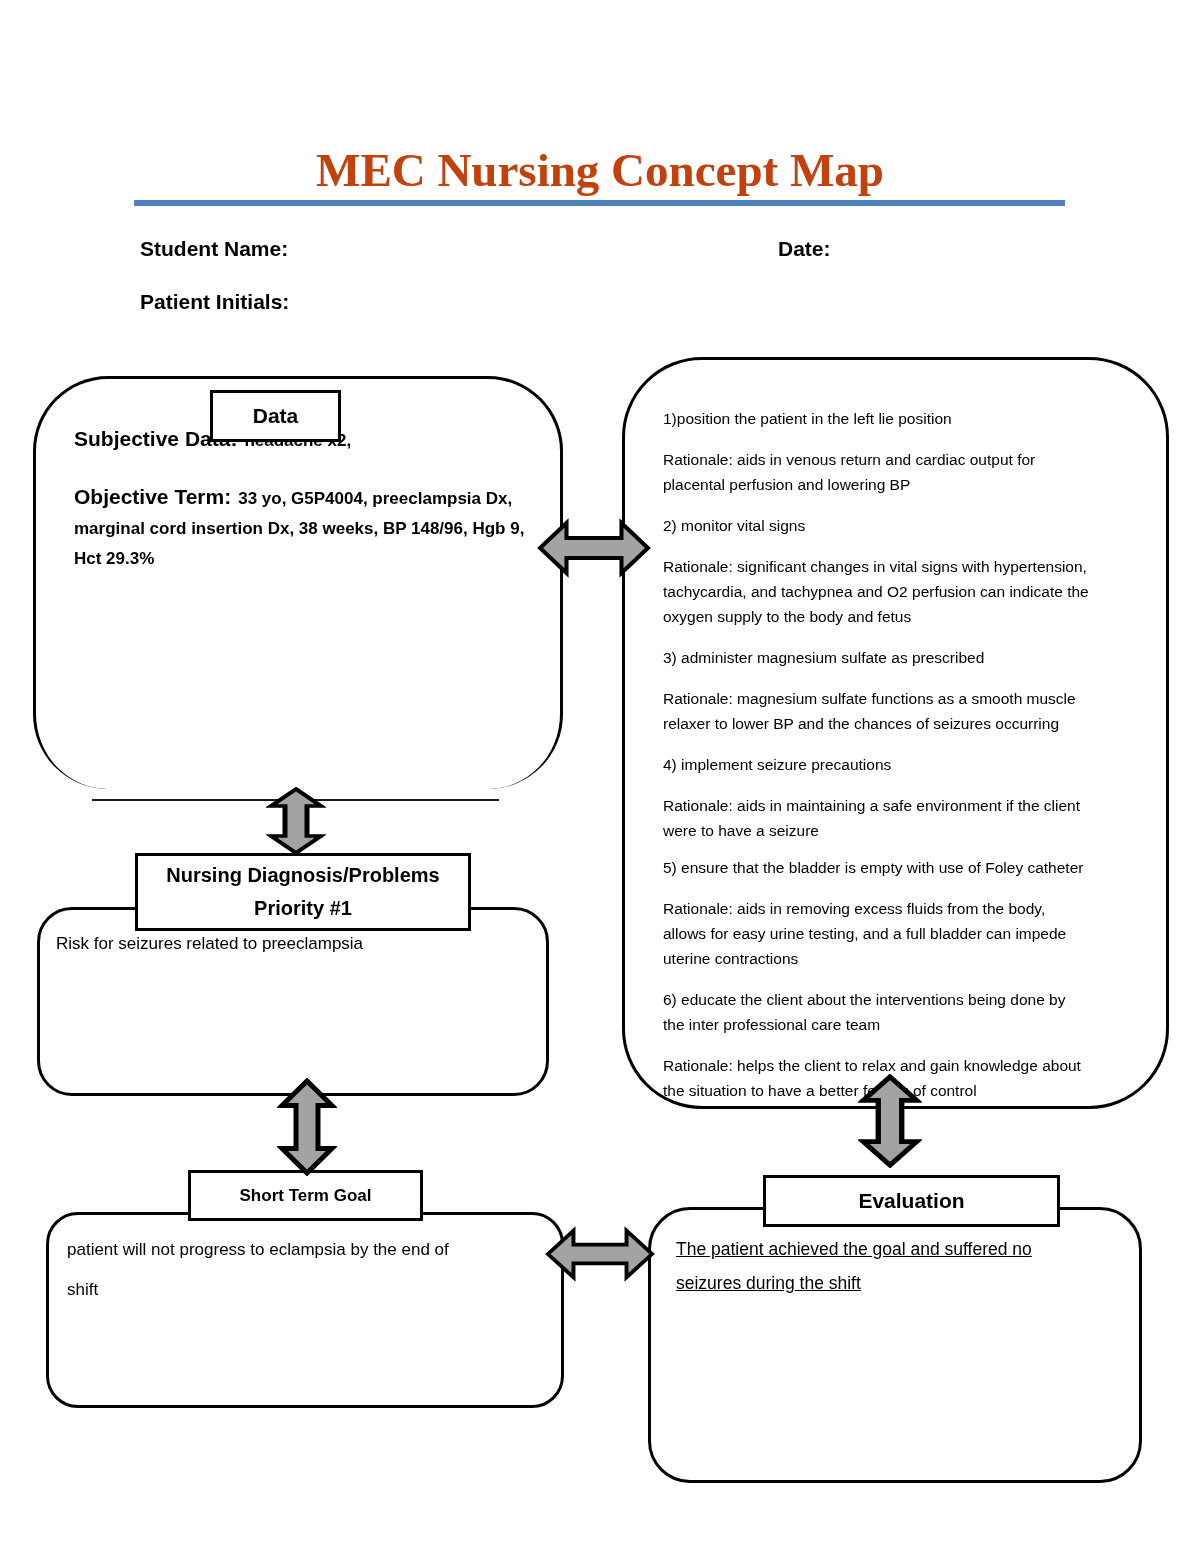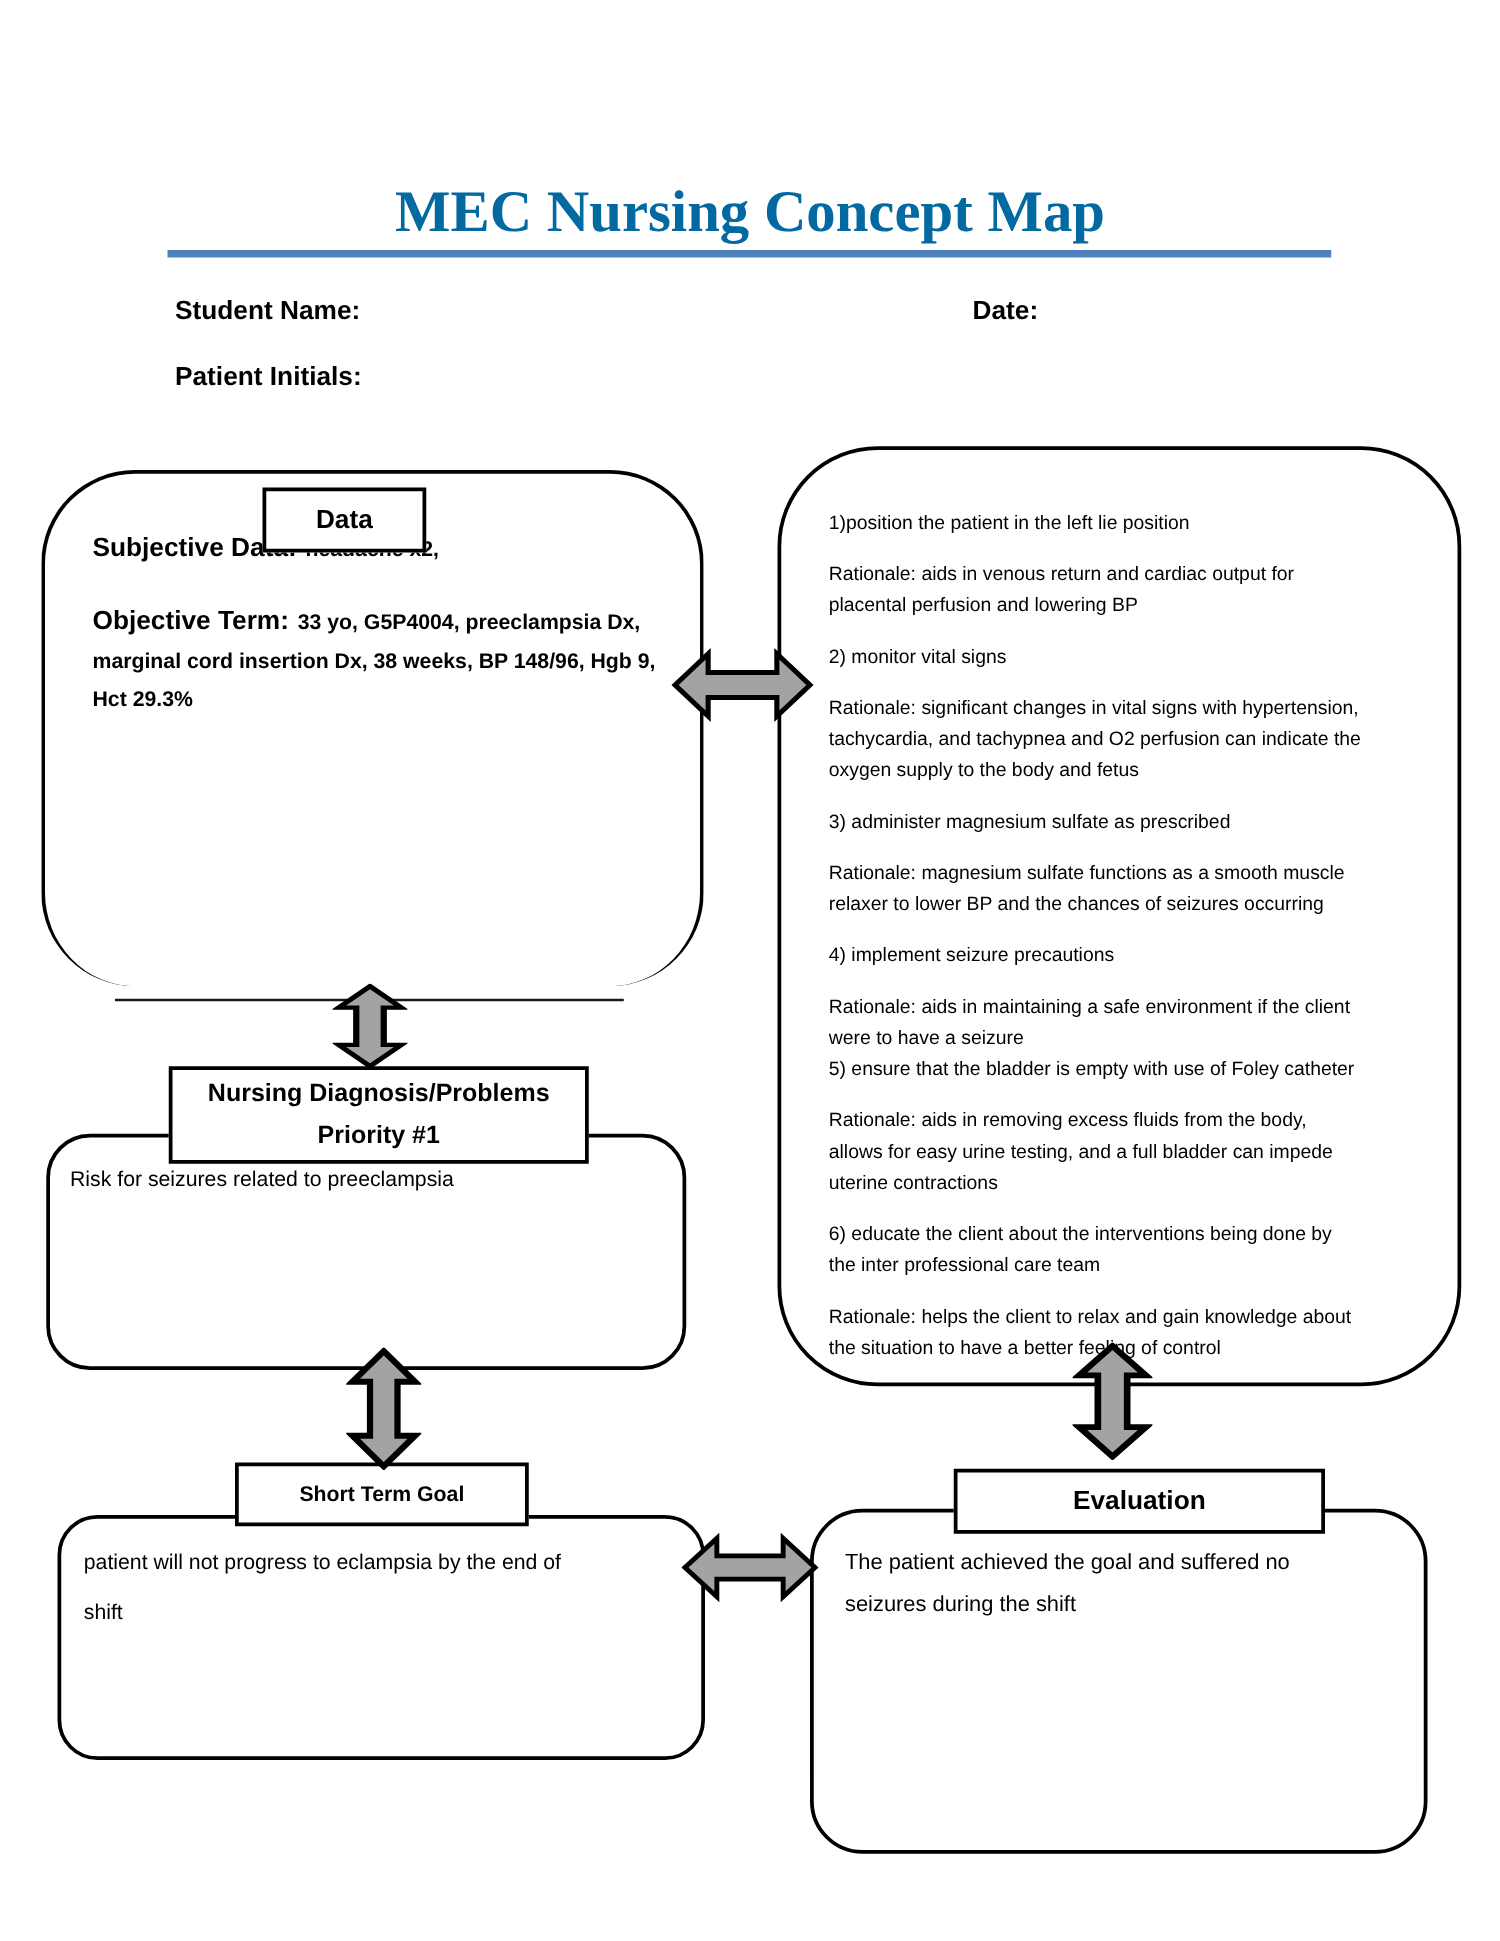--- a/index.html
+++ b/index.html
@@ -1,21 +1,21 @@
 <!DOCTYPE html>
 <html><head>
 <meta charset="utf-8">
 <style>
   html,body{margin:0;padding:0;background:#ffffff;}
   .page{position:relative;width:1200px;height:1553px;background:#ffffff;
         font-family:"Liberation Sans",sans-serif;color:#000;overflow:hidden;}
 
   
   .title{position:absolute;left:0;top:143px;width:100%;text-align:center;margin:0;
-         font-family:"Liberation Serif",serif;font-weight:bold;font-size:47px;color:#0369a1;}
+         font-family:"Liberation Serif",serif;font-weight:bold;font-size:47px;color:#c2410c;}
   .title-rule{position:absolute;left:134px;top:200px;width:931px;height:6px;background:#4F81BD;}
 
   
   .hdr{position:absolute;font-weight:bold;font-size:21px;}
   .hdr.student{left:140px;top:237px;}
   .hdr.date{left:778px;top:237px;}
   .hdr.initials{left:140px;top:290px;}
 
   
   .round{position:absolute;border:3px solid #000;background:transparent;z-index:1;}
@@ -38,27 +38,27 @@
 
   
   .data-content{position:absolute;left:74px;top:424px;width:462px;z-index:2;}
   .data-content p{margin:0 0 26px 0;white-space:pre-line;line-height:30px;}
   .dhead{font-weight:bold;font-size:21px;}
   .dval{font-weight:bold;font-size:17px;margin-left:7px;white-space:pre-line;}
 
   .interv-content{position:absolute;left:663px;top:406px;width:470px;z-index:2;
                   font-size:15.5px;line-height:25px;}
   .interv-content p{margin:0 0 16px 0;white-space:pre-line;}
-  .interv-content p.tight{margin-bottom:0;}
+  .interv-content p.tight{margin-bottom:12px;}
 
   .diag-text{position:absolute;left:56px;top:934px;width:470px;font-size:17px;z-index:2;}
   .stg-text{position:absolute;left:67px;top:1230px;width:460px;font-size:17px;line-height:40px;
             white-space:pre-line;z-index:2;}
   .eval-text{position:absolute;left:676px;top:1232px;width:440px;font-size:17.5px;line-height:34px;
-             white-space:pre-line;z-index:2;}
+             white-space:pre-line;z-index:2;text-decoration:underline;}
 
   
   .arrow{position:absolute;z-index:5;}
   .arrow svg{display:block;width:100%;height:100%;}
   .a-data-interv{left:537px;top:518px;width:114px;height:60px;}
   .a-data-diag{left:266px;top:787px;width:60px;height:68px;}
   .a-diag-goal{left:277px;top:1078px;width:60px;height:98px;}
   .a-interv-eval{left:858px;top:1074px;width:64px;height:94px;}
   .a-goal-eval{left:545px;top:1226px;width:110px;height:56px;}
 </style>

